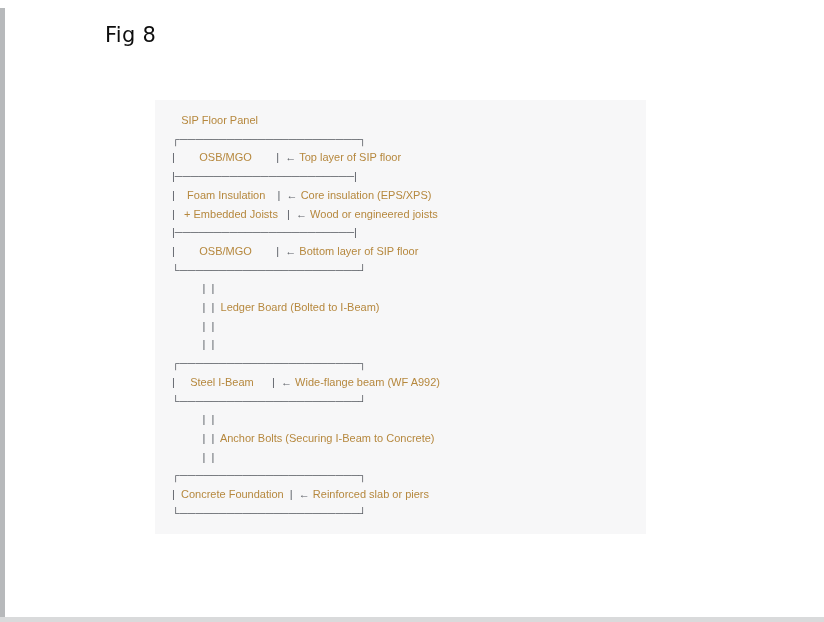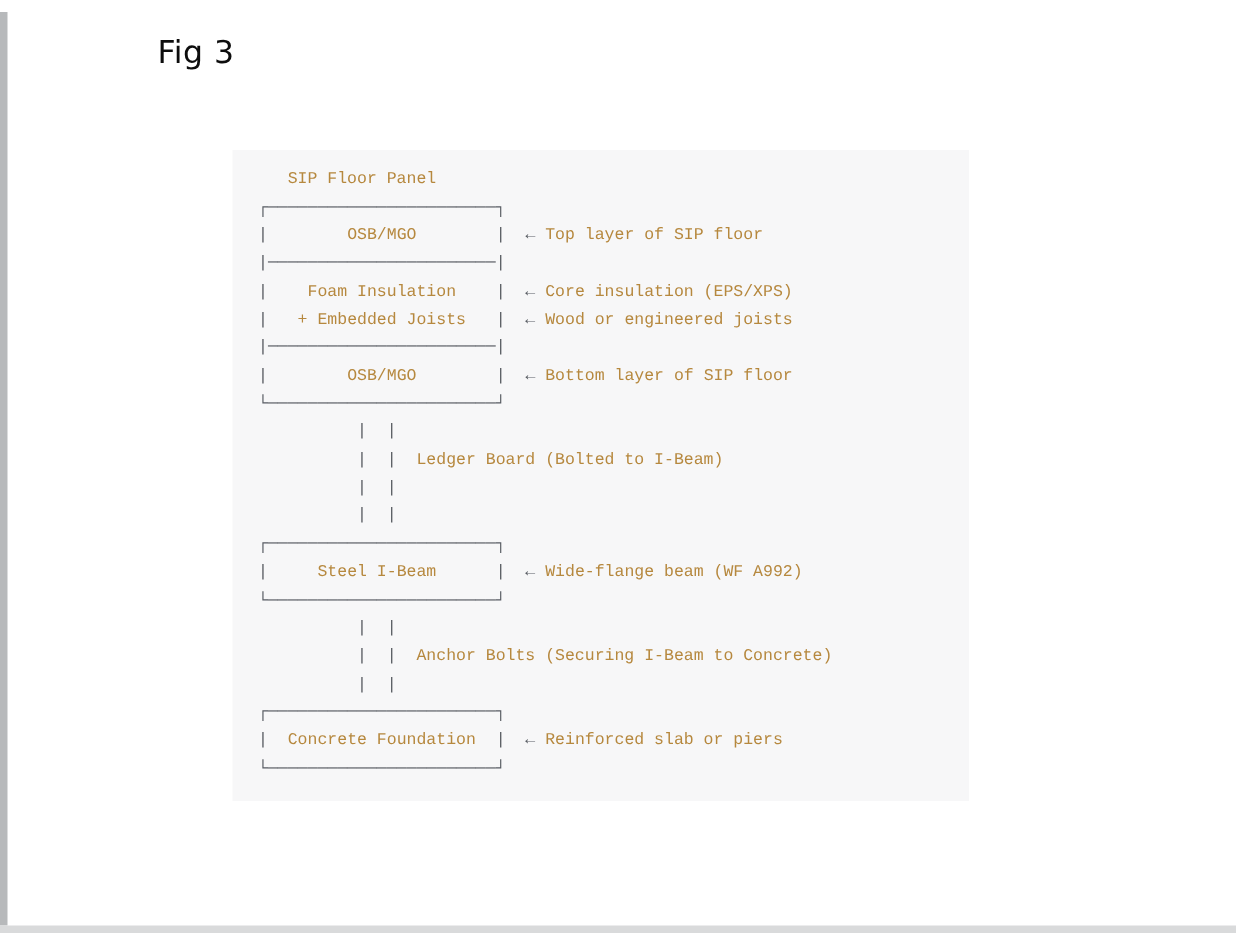--- a/index.html
+++ b/index.html
@@ -24,32 +24,32 @@
   }
   .diagram-panel {
     position:absolute; left:155px; top:100px; width:491px; height:434px;
     background:var(--panel-bg,#f7f7f8);
     box-sizing:border-box;
     padding:11px 0 0 17px;
     overflow:hidden;
   }
   .ascii {
     margin:0;
-    font-family:Liberation Mono, monospace;
+    font-family:Liberation Sans, sans-serif;
     font-size:11px;
     line-height:18.7px;
     white-space:pre;
   }
   .ascii .row { white-space:pre; }
   .s { color:var(--structure-gray,#595d63); }
   .g { color:var(--text-gold,#b6883e); }
 </style>
 </head>
 <body>
 
 <div class="window-left-edge"></div>
 <div class="window-bottom-edge"></div>
 
-<div class="fig-title">Fig 3</div>
+<div class="fig-title">Fig 8</div>
 
 <div class="diagram-panel">
   <pre class="ascii"><div class="row"><span class="g">   SIP Floor Panel</span></div><div class="row"><span class="s">┌───────────────────────┐</span></div><div class="row"><span class="s">|</span><span class="g">        OSB/MGO</span><span class="s">        |  ← </span><span class="g">Top layer of SIP floor</span></div><div class="row"><span class="s">|───────────────────────|</span></div><div class="row"><span class="s">|</span><span class="g">    Foam Insulation</span><span class="s">    |  ← </span><span class="g">Core insulation (EPS/XPS)</span></div><div class="row"><span class="s">|</span><span class="g">   + Embedded Joists</span><span class="s">   |  ← </span><span class="g">Wood or engineered joists</span></div><div class="row"><span class="s">|───────────────────────|</span></div><div class="row"><span class="s">|</span><span class="g">        OSB/MGO</span><span class="s">        |  ← </span><span class="g">Bottom layer of SIP floor</span></div><div class="row"><span class="s">└───────────────────────┘</span></div><div class="row"><span class="s">          |  |</span></div><div class="row"><span class="s">          |  |  </span><span class="g">Ledger Board (Bolted to I-Beam)</span></div><div class="row"><span class="s">          |  |</span></div><div class="row"><span class="s">          |  |</span></div><div class="row"><span class="s">┌───────────────────────┐</span></div><div class="row"><span class="s">|</span><span class="g">     Steel I-Beam</span><span class="s">      |  ← </span><span class="g">Wide-flange beam (WF A992)</span></div><div class="row"><span class="s">└───────────────────────┘</span></div><div class="row"><span class="s">          |  |</span></div><div class="row"><span class="s">          |  |  </span><span class="g">Anchor Bolts (Securing I-Beam to Concrete)</span></div><div class="row"><span class="s">          |  |</span></div><div class="row"><span class="s">┌───────────────────────┐</span></div><div class="row"><span class="s">|</span><span class="g">  Concrete Foundation</span><span class="s">  |  ← </span><span class="g">Reinforced slab or piers</span></div><div class="row"><span class="s">└───────────────────────┘</span></div></pre>
 </div>
 
 </body></html>

